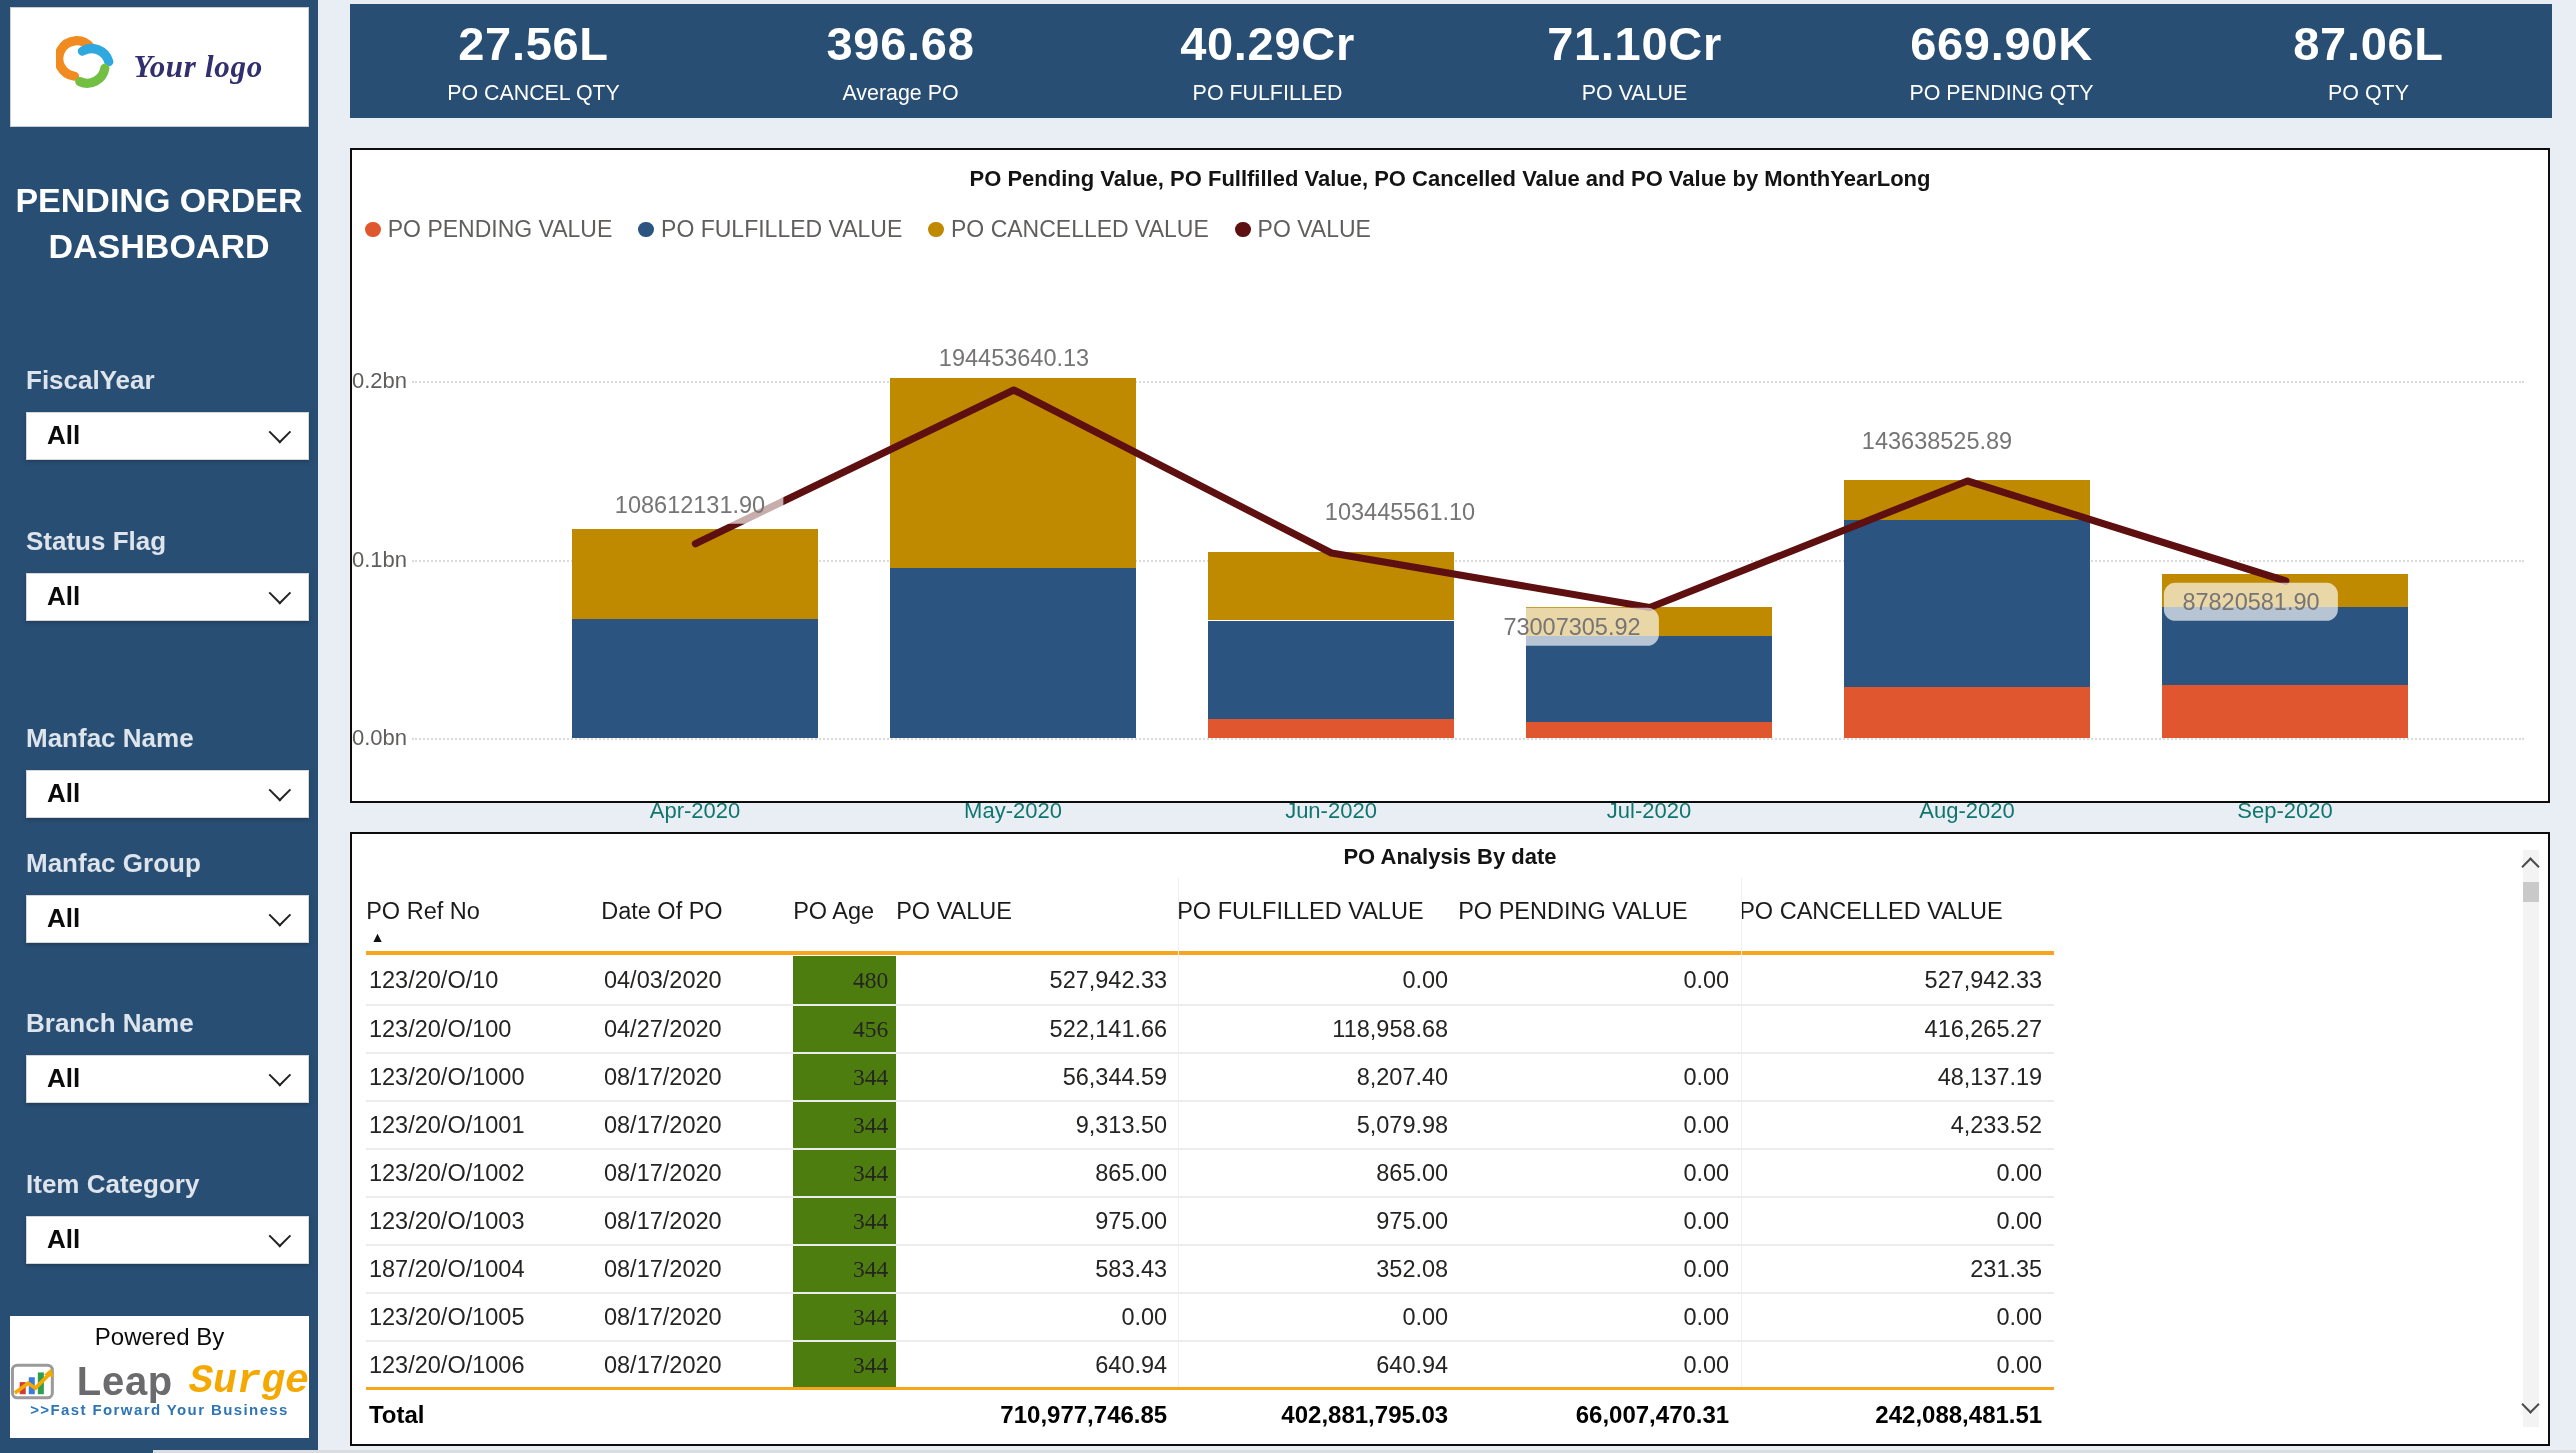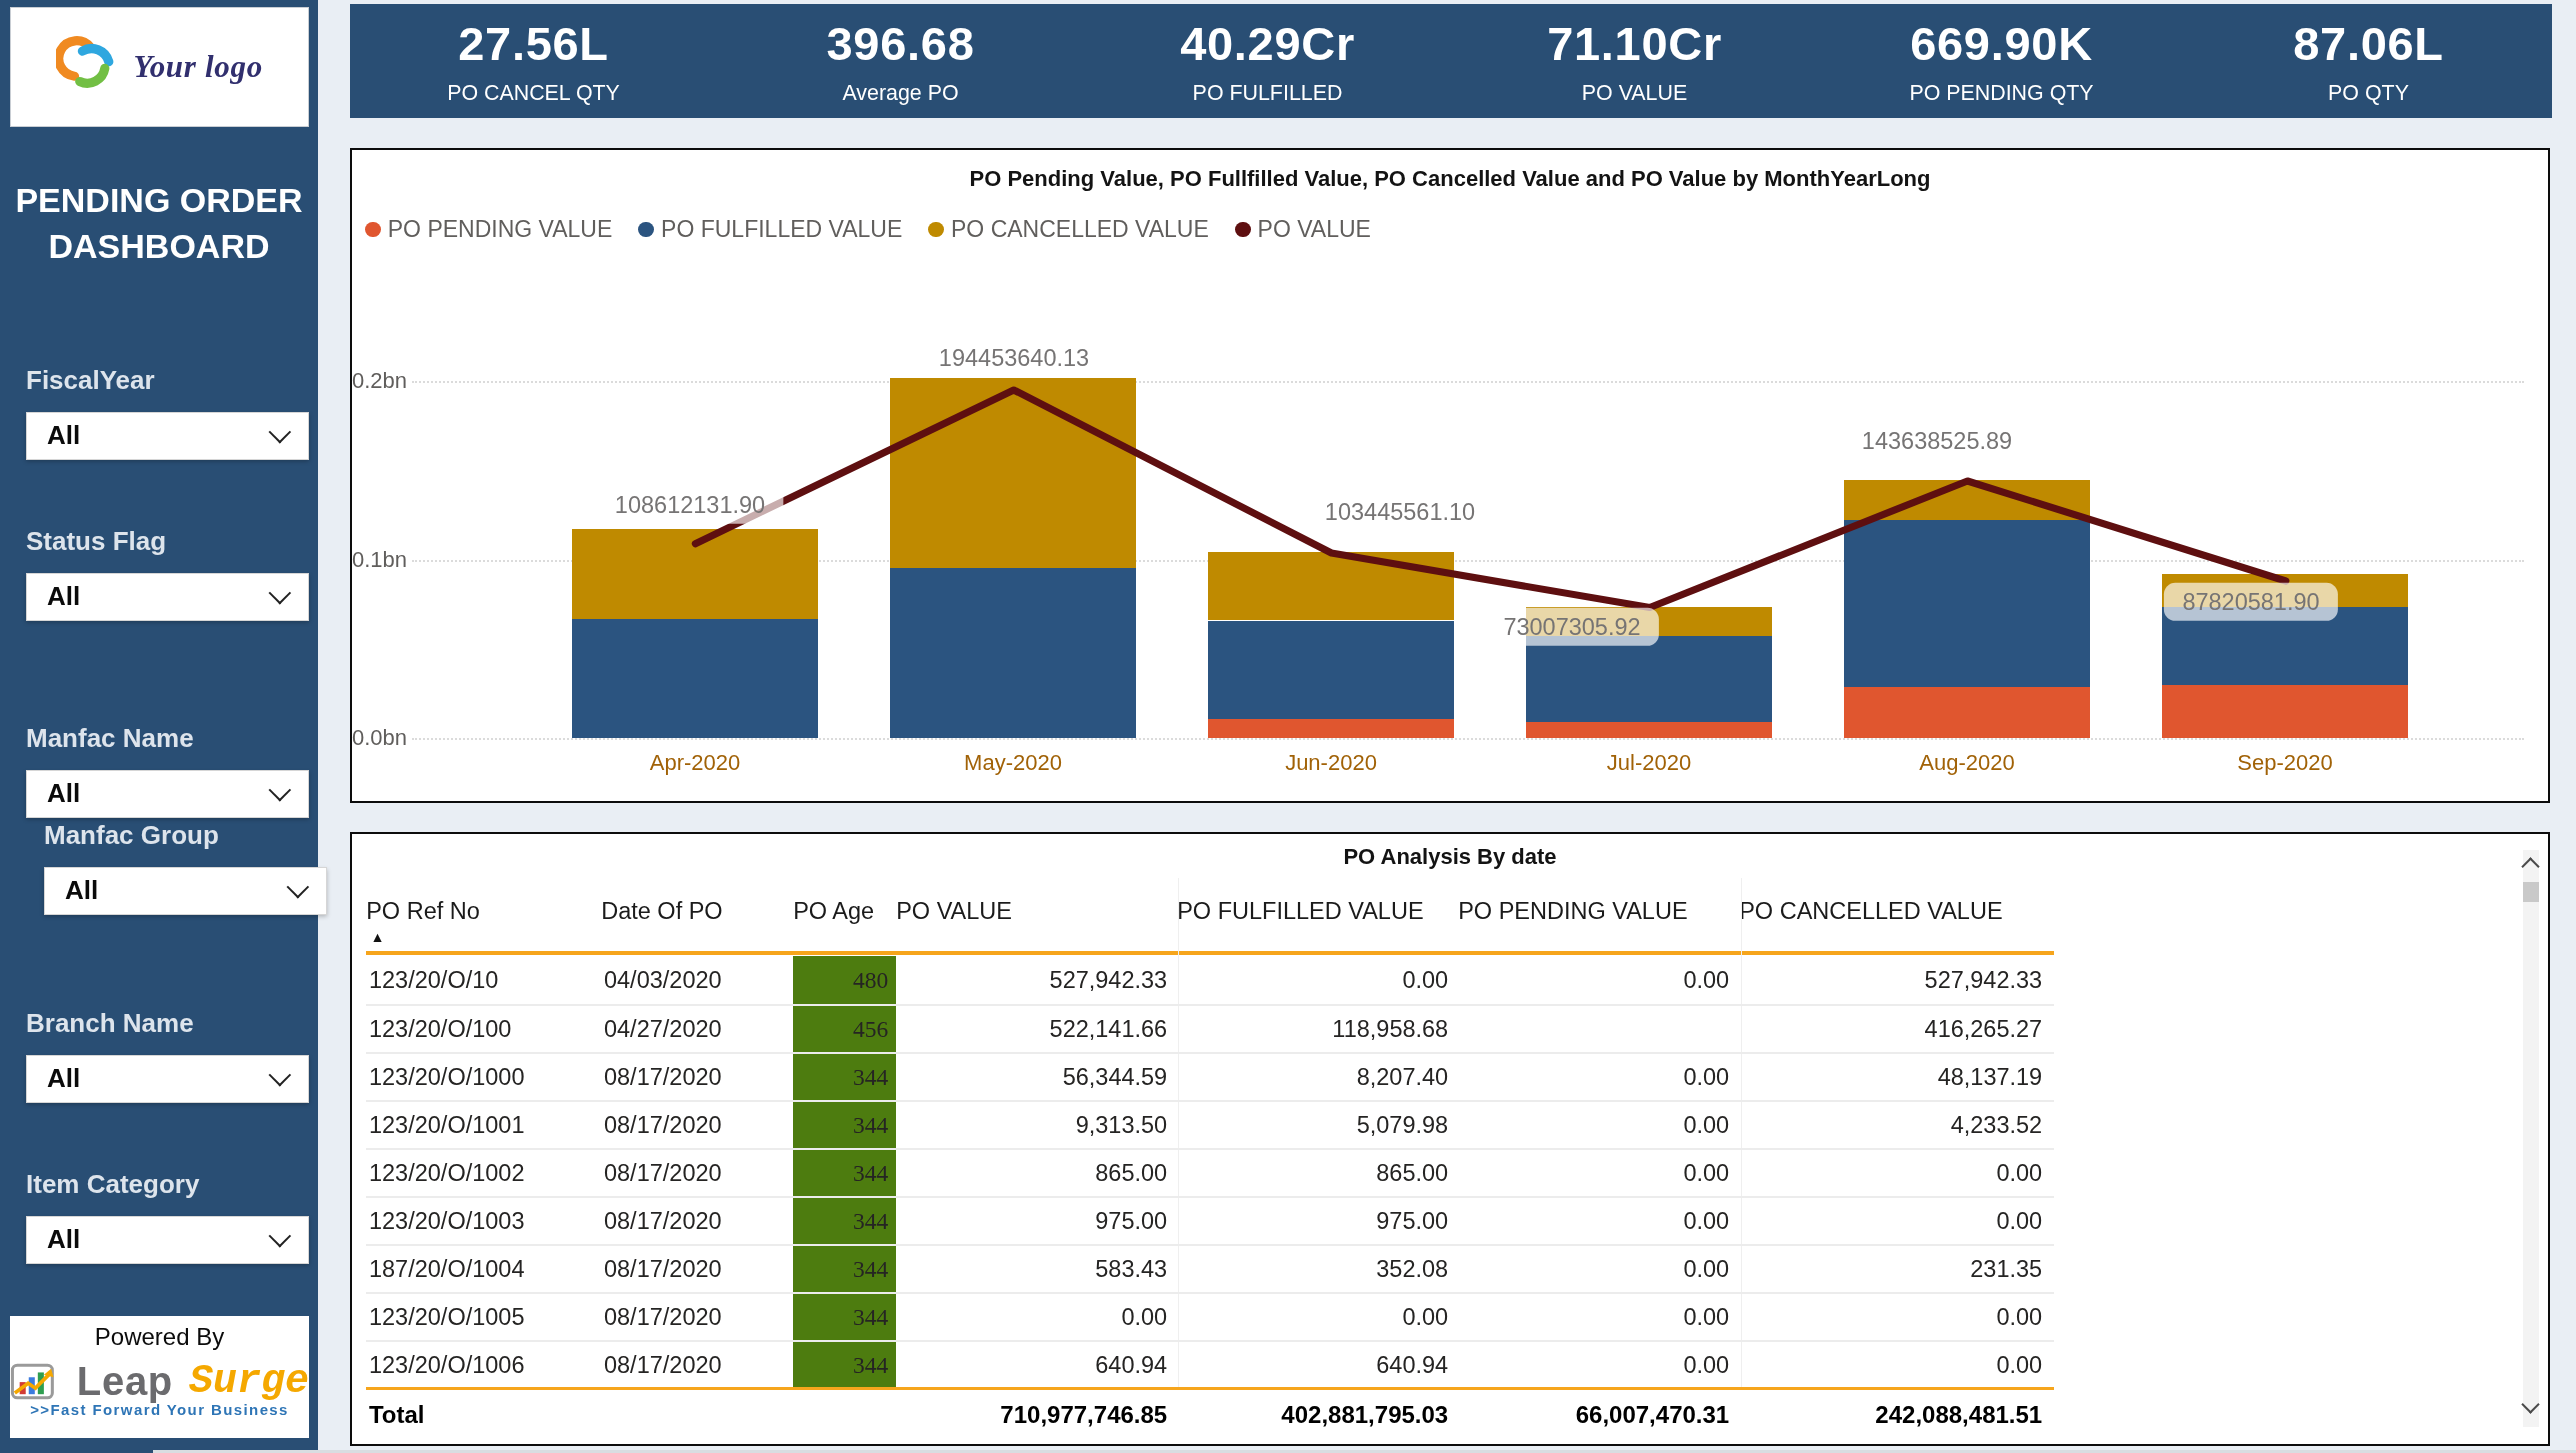--- a/index.html
+++ b/index.html
@@ -46,21 +46,21 @@
   
   .chart-panel { left:350px; top:148px; width:2200px; height:655px; background:#fff;
     border:2.1px solid #0c0c0c; }
   .chart-title { left:0; top:15.7px; width:100%; text-align:center; font-size:22px;
     font-weight:bold; color:#131313; }
   .legend { left:13px; top:66px; display:flex; gap:26px; align-items:center; }
   .legend-item { display:flex; align-items:center; gap:7.1px; font-size:23px; color:#605E5C; cursor:pointer; }
   .dot { width:15.7px; height:15.7px; border-radius:50%; }
   .gridline { border-top:2.8px dotted #DBDBDB; height:0; }
   .ytick { width:53px; text-align:right; font-size:22px; color:#605E5C; }
-  .xtick { width:246px; text-align:center; font-size:22px; color:#a16207; }
+  .xtick { width:246px; text-align:center; font-size:22px; color:#0f766e;margin-top:48px; }
   .bar-seg { width:246px; position:absolute; }
   .line-layer { left:0; top:0; width:2196px; height:651px; pointer-events:none; }
   .dlabel { transform:translate(-50%,-50%); background:rgba(255,255,255,0.66);
     border-radius:11.4px; padding:5.7px 18.5px; font-size:23.5px; color:#767474; white-space:nowrap; }
 
   
   .table-panel { left:350px; top:832px; width:2200px; height:614px; background:#fff;
     border:2.1px solid #0c0c0c; }
   .table-title { left:0; top:10px; width:100%; text-align:center; font-size:22px;
     font-weight:bold; color:#131313; }
@@ -118,21 +118,21 @@
           <span class="chev"></span>
         </div>
       </div>
       <div class="abs filter-group" style="top: 687px; margin-top: 36px;">
         <div class="filter-label">Manfac Name</div>
         <div class="dropdown">
           <span class="dd-value">All</span>
           <span class="chev"></span>
         </div>
       </div>
-      <div class="abs filter-group" style="top: 820px; margin-left: 18px;">
+      <div class="abs filter-group" style="top: 848px;">
         <div class="filter-label">Manfac Group</div>
         <div class="dropdown">
           <span class="dd-value">All</span>
           <span class="chev"></span>
         </div>
       </div>
       <div class="abs filter-group" style="top: 1008px;">
         <div class="filter-label">Branch Name</div>
         <div class="dropdown">
           <span class="dd-value">All</span>

